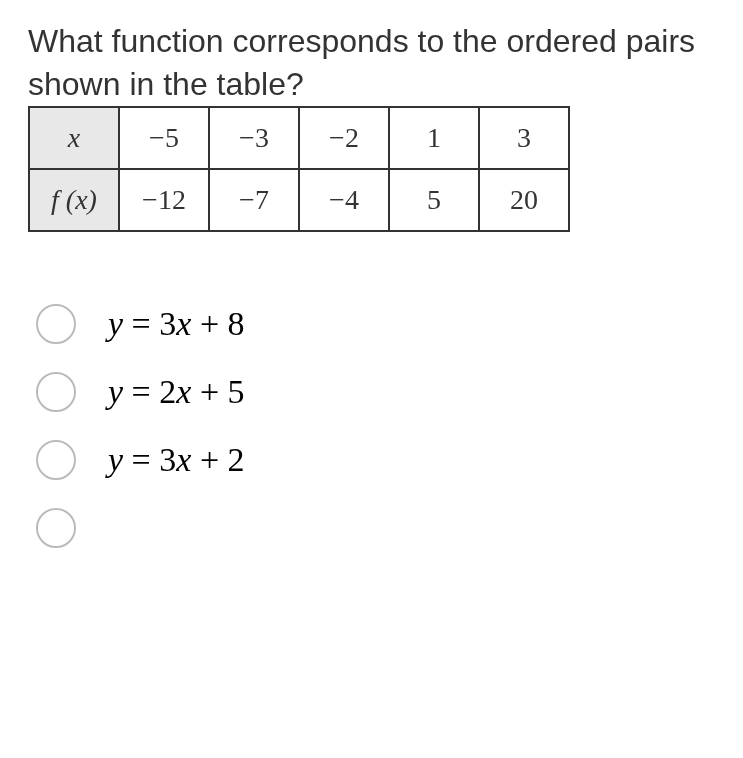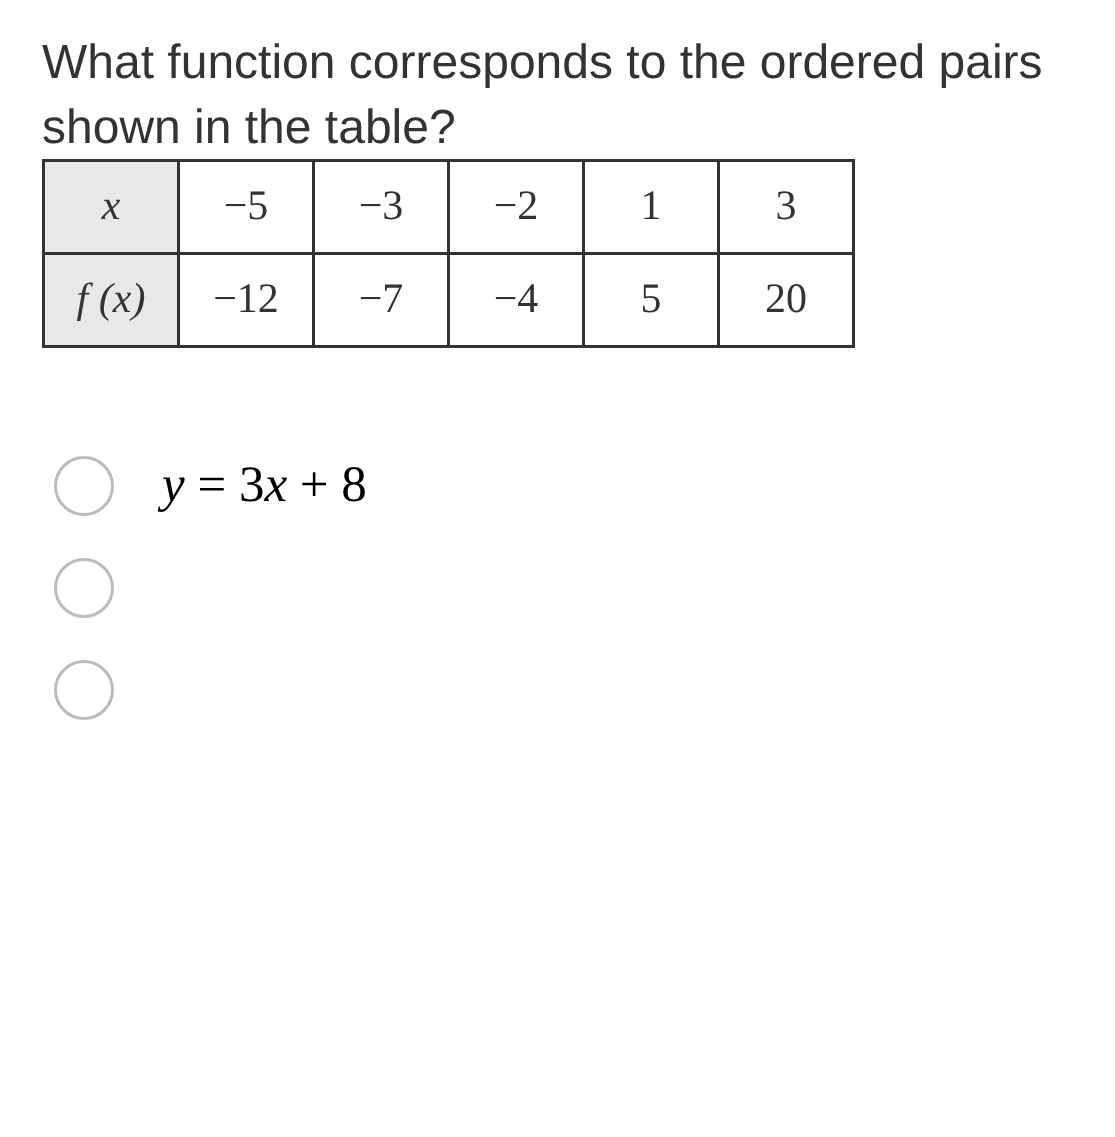--- a/index.html
+++ b/index.html
@@ -95,17 +95,26 @@
 
 <div class="options-container">
   <div class="option-row">
     <div class="radio-circle"></div>
     <div class="option-math">
       <span>y</span><span class="upright"> = 3</span><span>x</span><span class="upright"> + 8</span>
     </div>
   </div>
   <div class="option-row">
     <div class="radio-circle"></div>
+    <div class="option-math">
+      <span>y</span><span class="upright"> = 2</span><span>x</span><span class="upright"> + 5</span>
+    </div>
+  </div>
+  <div class="option-row">
+    <div class="radio-circle"></div>
+    <div class="option-math">
+      <span>y</span><span class="upright"> = 3</span><span>x</span><span class="upright"> + 2</span>
+    </div>
   </div>
   <div class="option-row">
     <div class="radio-circle"></div>
   </div>
 </div>
 
 </body></html>

